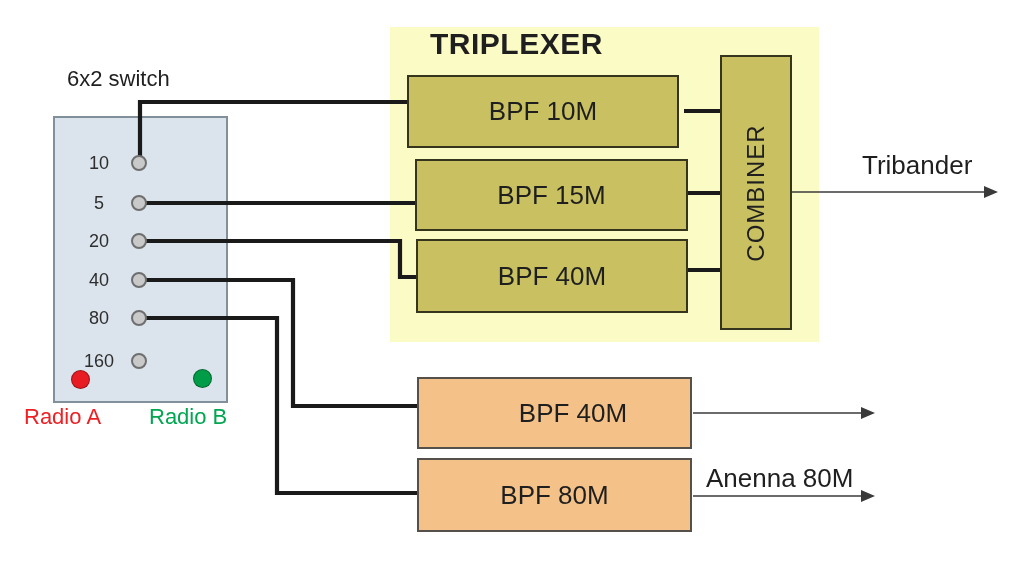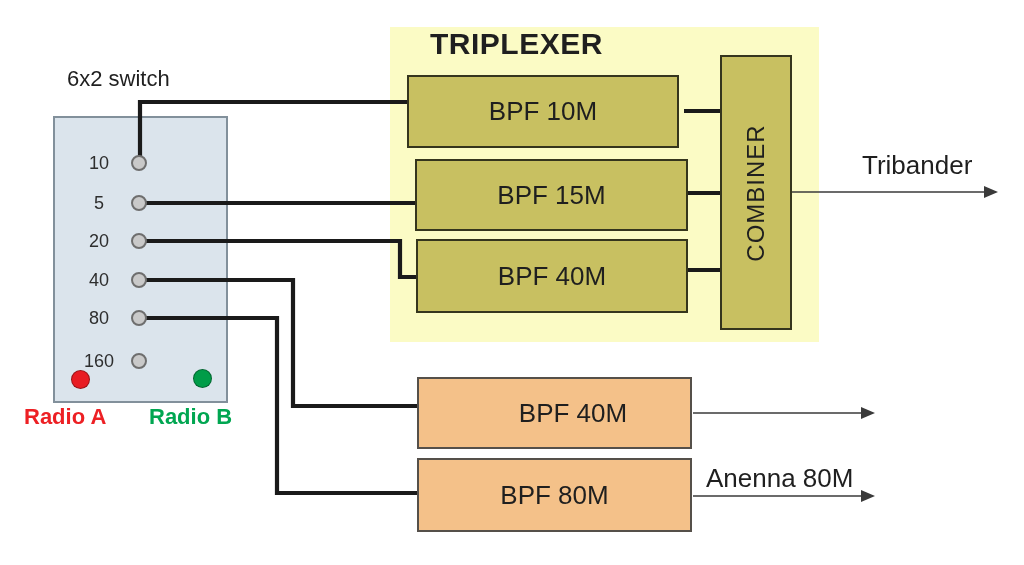--- a/index.html
+++ b/index.html
@@ -34,21 +34,21 @@
     left:73px;z-index:3;color:#2e2e2e;
   }
   .port-socket{
     width:12px;height:12px;border-radius:50%;
     background:var(--port-fill);border:2px solid var(--port-border);
     left:131px;z-index:3;
   }
   .led{width:19px;height:19px;border-radius:50%;z-index:3;border:1px solid rgba(0,0,0,.35);box-sizing:border-box;}
   .led-red{background:var(--led-red);left:71px;top:370px;}
   .led-green{background:var(--led-green);left:193px;top:369px;}
-  .radio-label{font-size:22px;z-index:3;white-space:nowrap;font-weight:bold;}
+  .radio-label{font-size:22px;z-index:3;white-space:nowrap;}
   .radio-a{left:24px;top:404px;color:var(--radio-a-text);}
   .radio-b{left:149px;top:404px;color:var(--radio-b-text);}
   
   .triplexer-panel{
     left:390px;top:27px;width:429px;height:315px;
     background:var(--triplexer-bg);z-index:1;
   }
   .triplexer-title{left:430px;top:27px;font-size:30px;font-weight:bold;z-index:3;letter-spacing:.5px;}
   .node{
     display:flex;align-items:center;justify-content:center;

